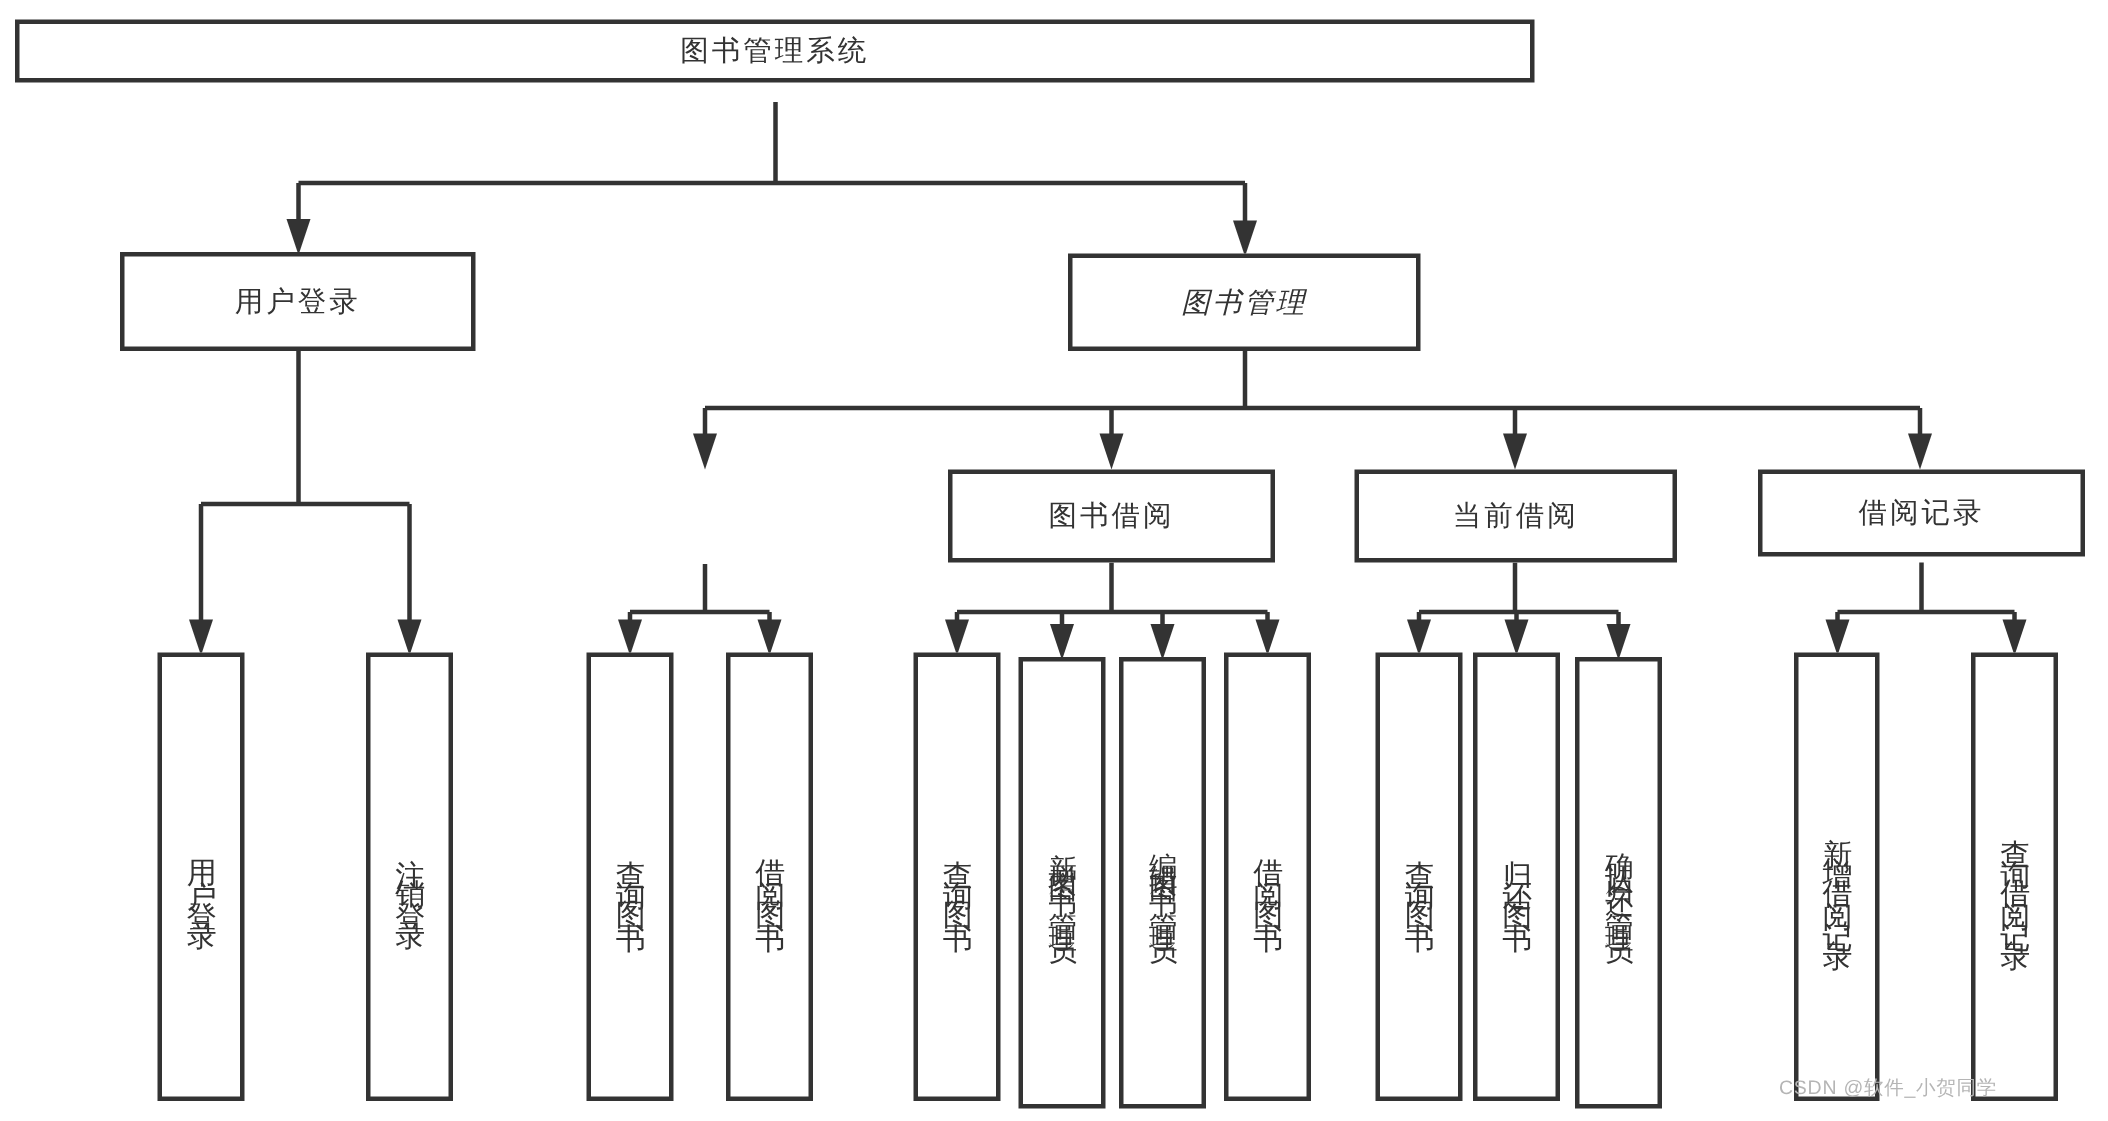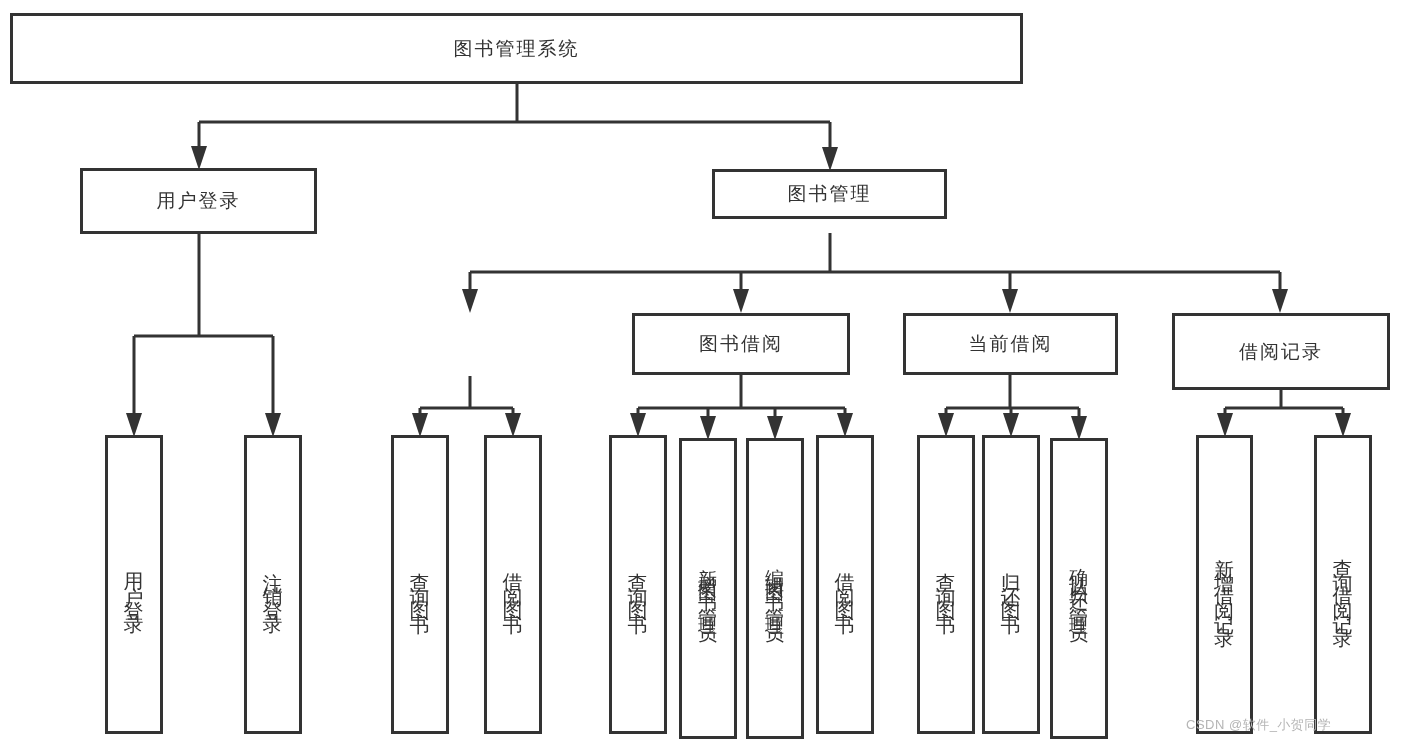--- a/index.html
+++ b/index.html
@@ -17,27 +17,27 @@
   .box.v span {
     writing-mode:vertical-rl; text-orientation:mixed;
     font-size:20px; letter-spacing:14px; line-height:1; white-space:nowrap;
   }
   .box.v.long span { font-size:19px; letter-spacing:8px; }
   .watermark {
     position:absolute; z-index:6; font-size:13px; letter-spacing:0.5px;
     color:#b5b5b5; white-space:nowrap;
   }
   
-  #n-root   { left:10px;   top:13px;  width:1013px; height:71px; }
+  #n-root   { left:10px;   top:13px;  width:1013px; height:42px; }
   #n-login  { left:80px;   top:168px; width:237px;  height:66px; }
-  #n-mgmt   { left:712px;  top:169px; width:235px;  height:50px; }
+  #n-mgmt   { left:712px;  top:169px; width:235px;  height:65px;font-style:italic; }
   #n-newbk  { left:362px;  top:311px; width:216px;  height:65px; }
   #n-borrow { left:632px;  top:313px; width:218px;  height:62px; }
   #n-cur    { left:903px;  top:313px; width:215px;  height:62px; }
-  #n-rec    { left:1172px; top:313px; width:218px;  height:77px; }
+  #n-rec    { left:1172px; top:313px; width:218px;  height:58px; }
   #n-a1 { left:105px;  top:435px; width:58px; height:299px; }
   #n-a2 { left:244px;  top:435px; width:58px; height:299px; }
   #n-b1 { left:391px;  top:435px; width:58px; height:299px; }
   #n-b2 { left:484px;  top:435px; width:58px; height:299px; }
   #n-c1 { left:609px;  top:435px; width:58px; height:299px; }
   #n-c2 { left:679px;  top:438px; width:58px; height:301px; }
   #n-c3 { left:746px;  top:438px; width:58px; height:301px; }
   #n-c4 { left:816px;  top:435px; width:58px; height:299px; }
   #n-d1 { left:917px;  top:435px; width:58px; height:299px; }
   #n-d2 { left:982px;  top:435px; width:58px; height:299px; }

